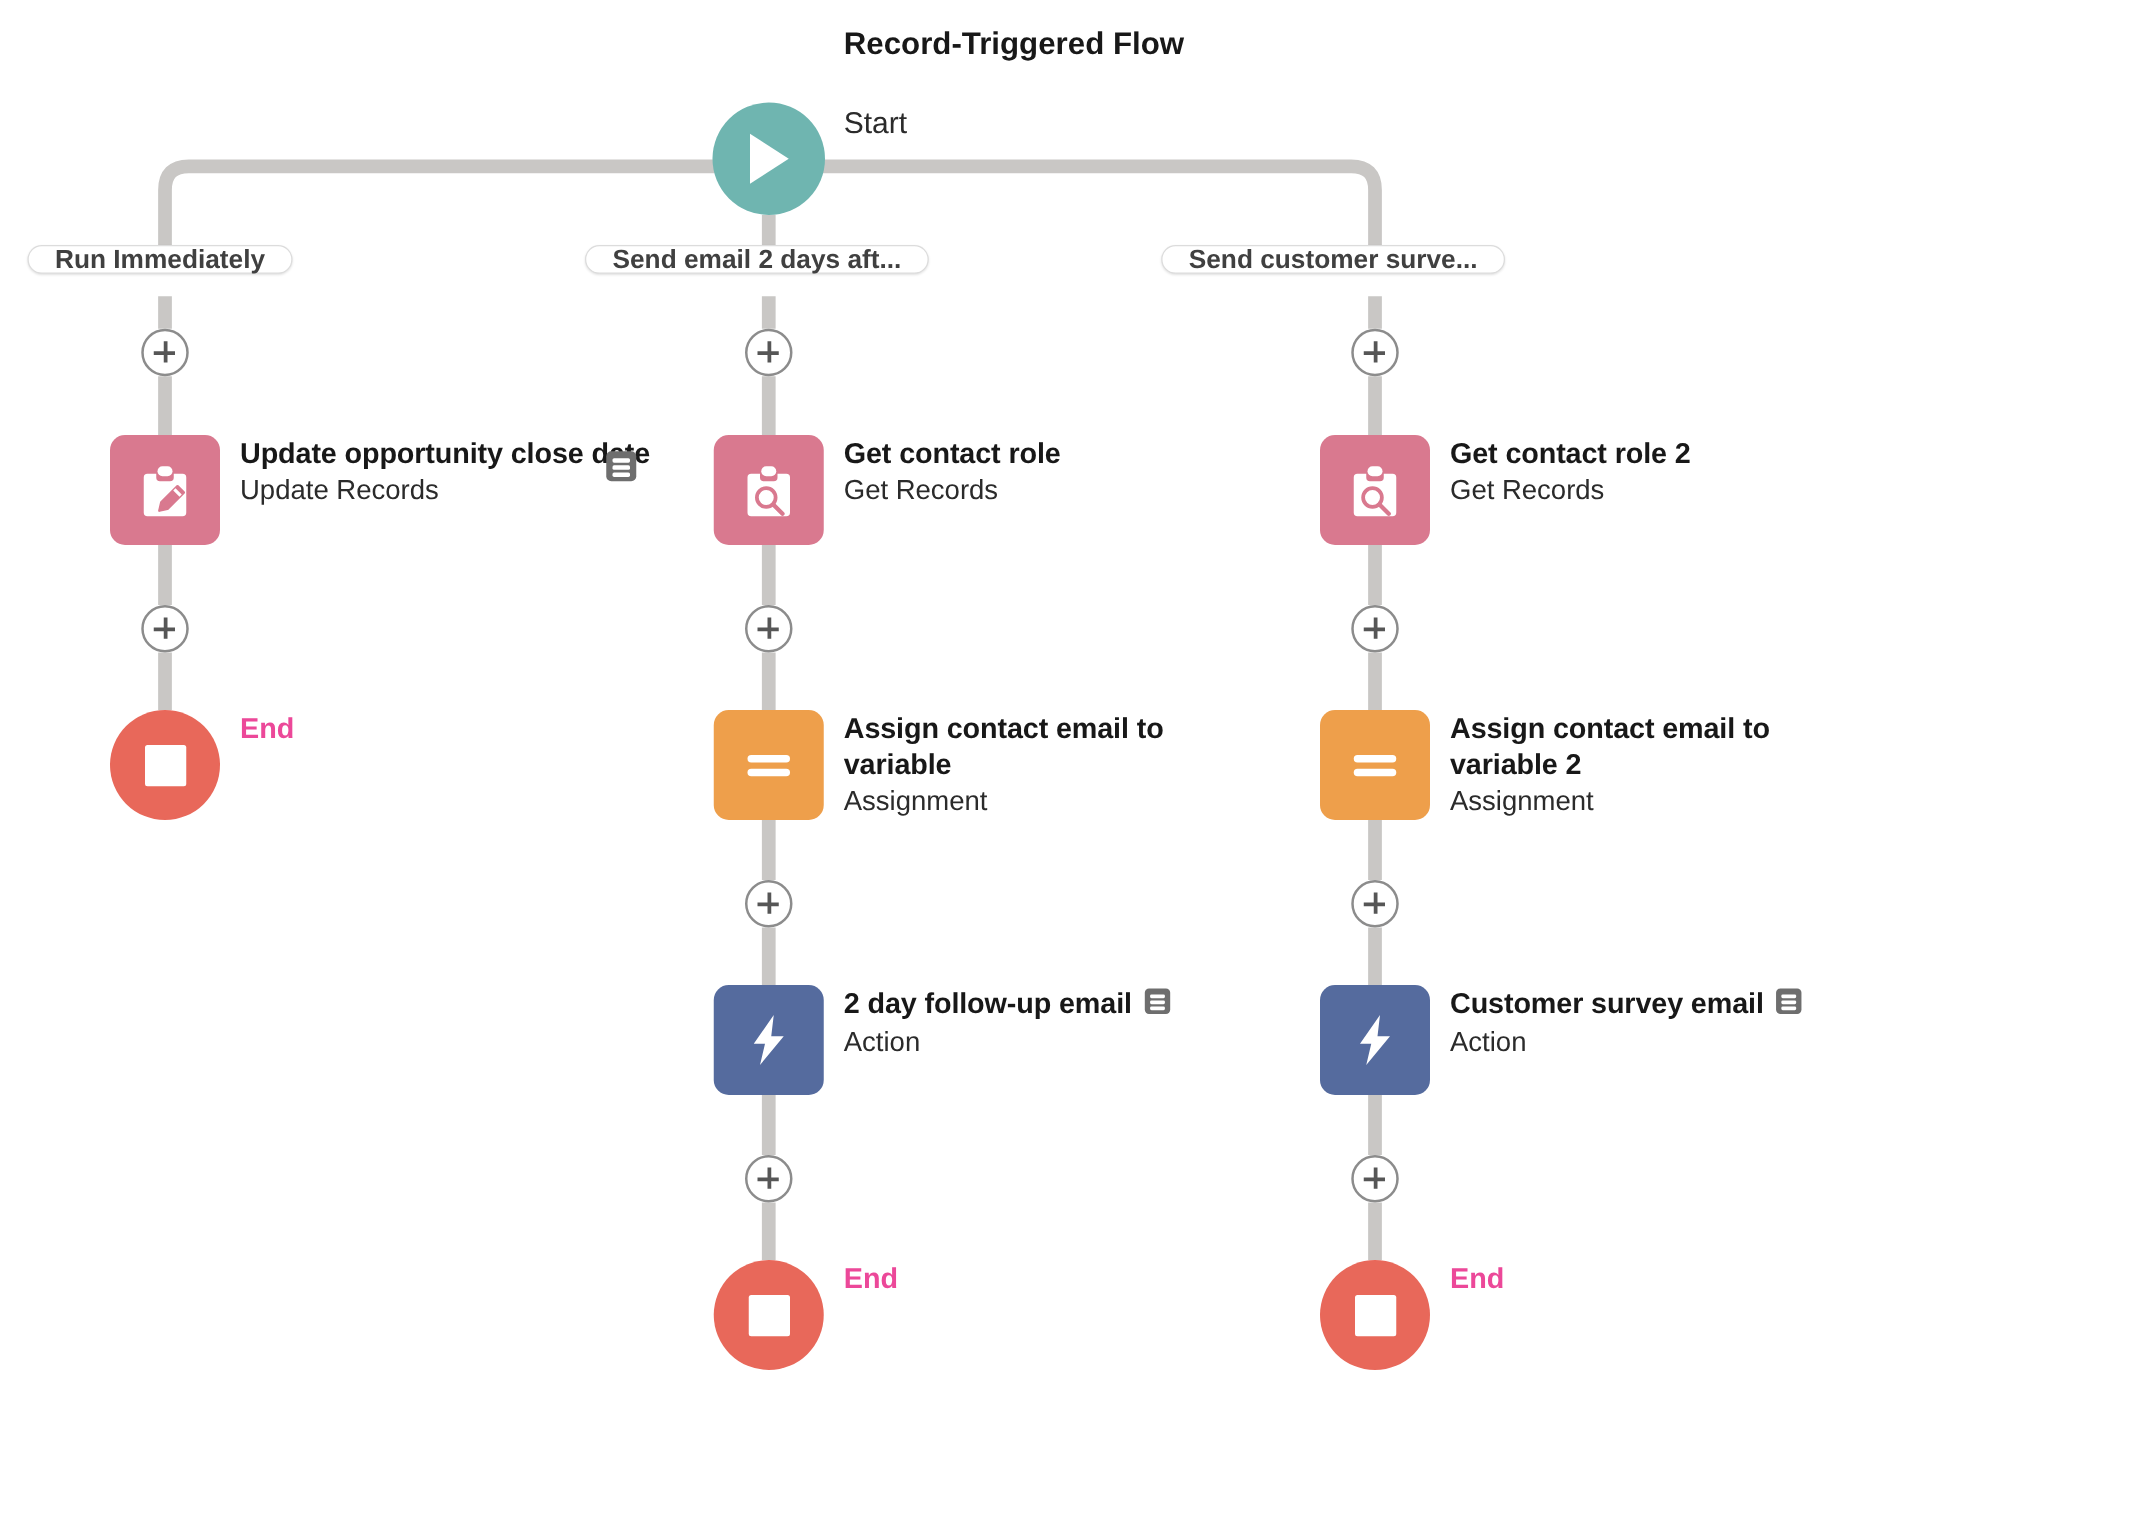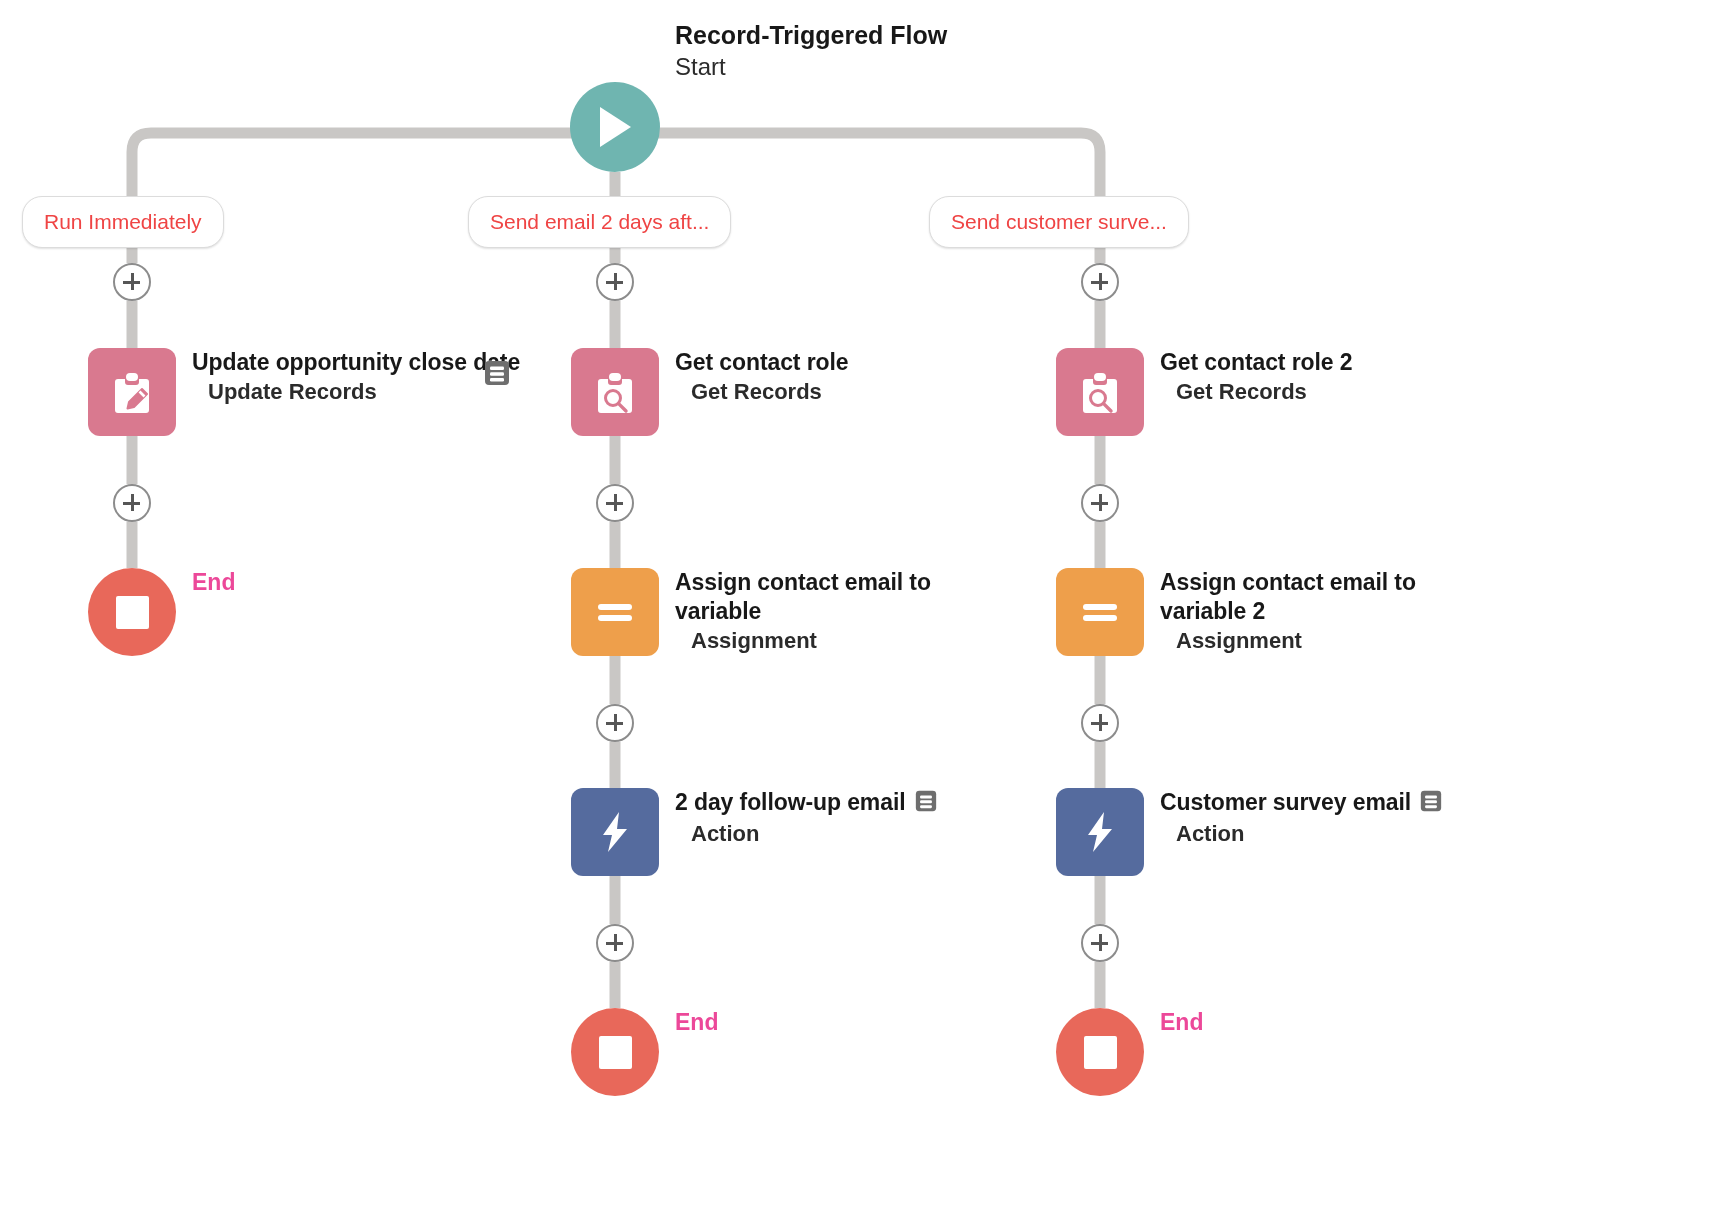--- a/index.html
+++ b/index.html
@@ -57,37 +57,38 @@
     font-size: 25px;
     font-weight: bold;
     color: #181818;
     line-height: 31px;
   }
   .start-title .t2 {
     font-size: 24px;
     font-weight: normal;
     color: #2b2b2b;
     line-height: 31px;
+    margin-top: 32px;
   }
 
   
   .pill {
     position: absolute;
-    height: 52px;
+    height: 23px;
     box-sizing: border-box;
     border: 1px solid #dcdcdc;
     border-radius: 20px;
     background: #ffffff;
     box-shadow: 0 1px 2px rgba(0,0,0,0.12);
     display: flex;
     align-items: center;
     padding: 0 21px;
     font-size: 21px;
-    font-weight: normal;
-    color: #ef4444;
+    font-weight: bold;
+    color: #404040;
     white-space: nowrap;
     z-index: 4;
   }
 
   
   .plus {
     position: absolute;
     width: 38px;
     height: 38px;
     border-radius: 50%;
@@ -139,24 +140,23 @@
   }
   .node-name {
     font-size: 23px;
     font-weight: bold;
     color: #181818;
     line-height: 29px;
     letter-spacing: -0.1px;
   }
   .node-type {
     font-size: 22px;
-    font-weight: bold;
+    font-weight: normal;
     color: #2b2b2b;
     line-height: 29px;
-    margin-left: 16px;
   }
   .node-name .note-inline { margin-left: 9px; vertical-align: -2px; }
 
   
   .end-node {
     position: absolute;
     z-index: 3;
   }
   .end-circle {
     width: 88px;

